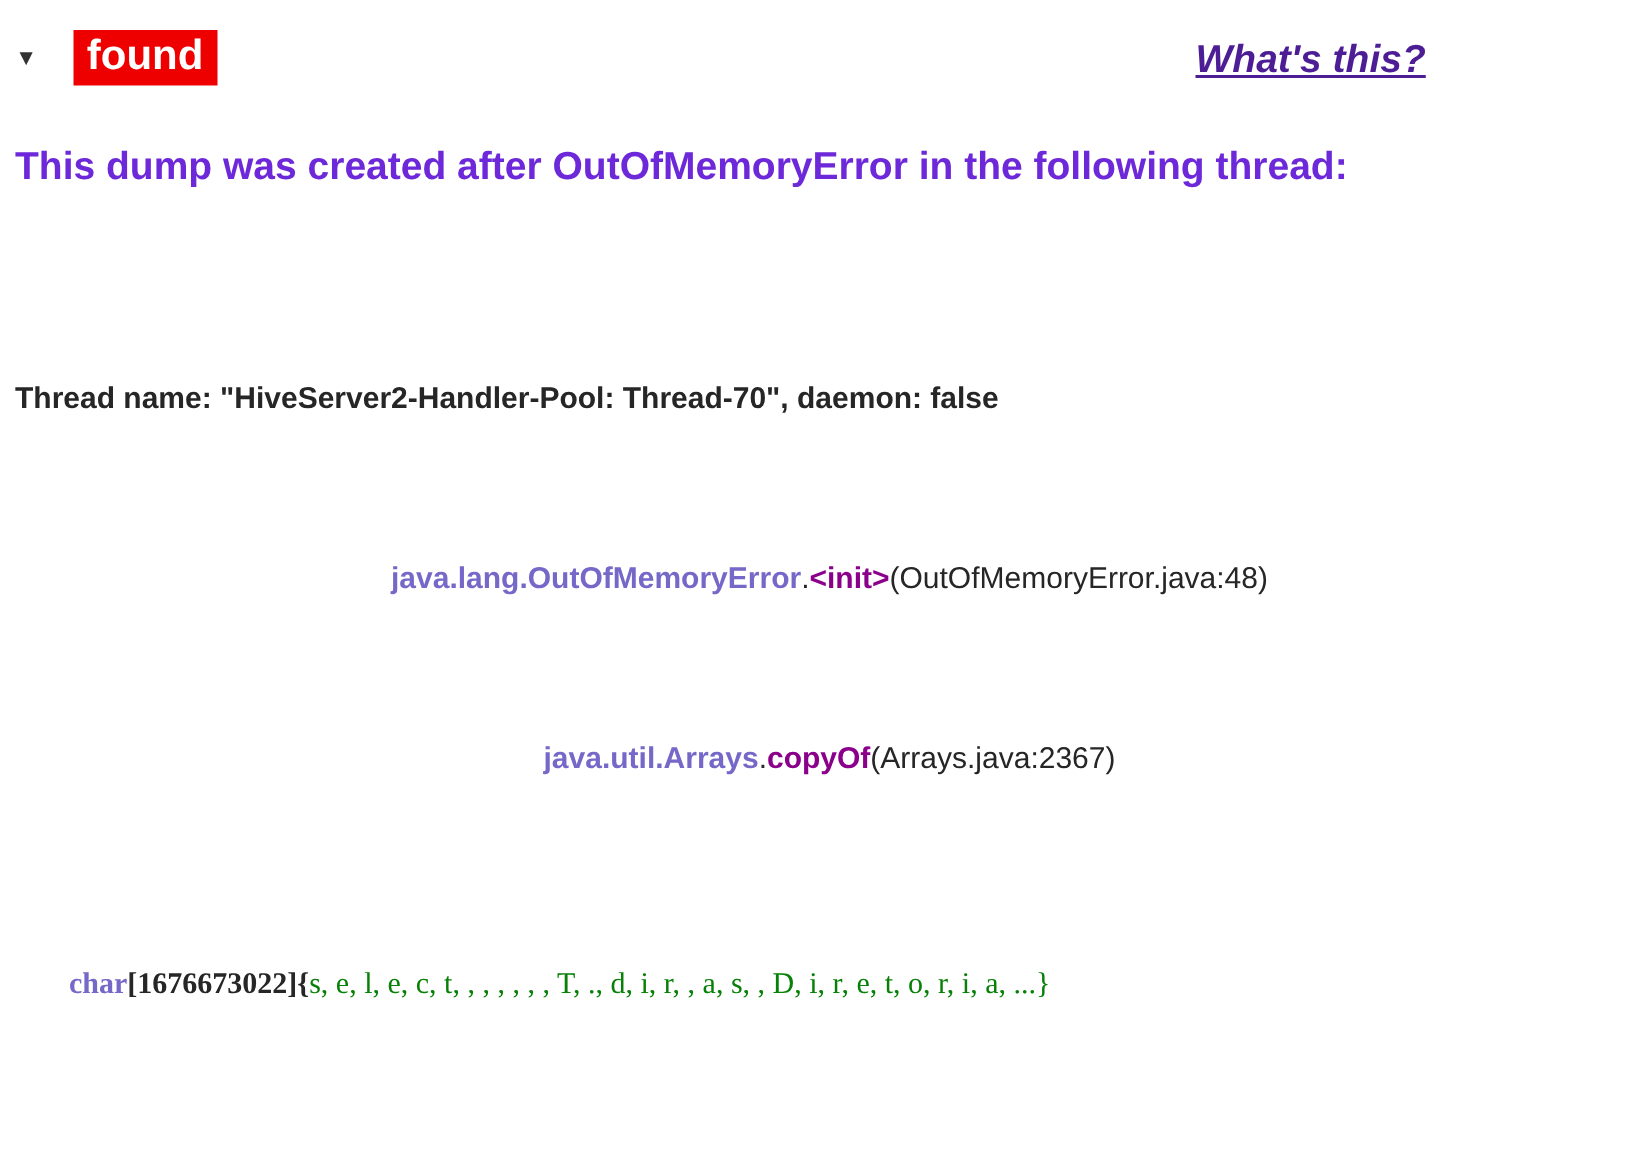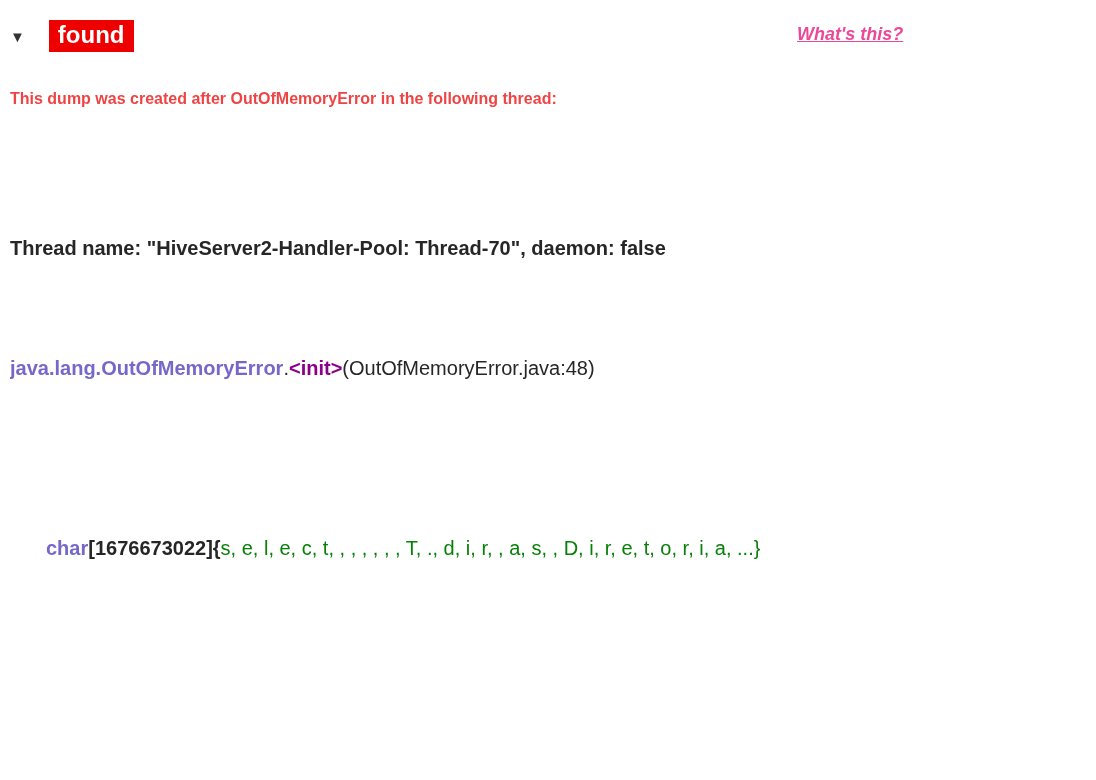--- a/index.html
+++ b/index.html
@@ -16,81 +16,82 @@
     display:flex; align-items:center;
     padding:20px 10px 0 10px;
     font-size:24px; font-weight:700; color:#333333;
   }
   .hdr .tri {
     font-size:15px; color:#333333;
     margin-right:10px; cursor:pointer;
   }
   .badge {
     background:#ee0000; color:#ffffff;
-    font-size:24px; font-weight:700;
+    font-size:28px; font-weight:700;
     padding:2px 9px 4px 9px;
     margin-left:14px;
     line-height:1.1;
   }
   .whats-this {
     position:absolute; left:797px; top:24px;
-    font-size:18px; font-weight:700; font-style:italic;
-    color:#ec4899; text-decoration:underline;
+    font-size:26px; font-weight:700; font-style:italic;
+    color:#4c1d95; text-decoration:underline;
     cursor:pointer;
   }
   
   .intro {
     margin:38px 12px 0 10px;
-    font-size:16px; font-weight:700; color:#ef4444;
+    font-size:26px; font-weight:700; color:#6d28d9;
   }
   
   .trace {
     margin:35px 0 0 10px;
     width:1086px;
     font-size:20px; line-height:30px;
     white-space:pre; overflow:hidden;
   }
   .thread-name { font-weight:700; color:#262626; }
-  .frame { color:#262626; }
+  .frame { color:#262626;text-align:center; }
   .cls { color:#7668c8; font-weight:700; }
   .sep { color:#262626; }
   .mth { color:#8b008b; font-weight:700; }
   .src { color:#262626; font-weight:400; }
   
   .lv { font-weight:700; color:#262626; }
   .lv .tri {
     display:inline-block; width:38px;
     font-size:15px; color:#262626; cursor:pointer;
   }
   
   .var-line { padding-left:36px; }
   .vtype { color:#7668c8; font-weight:700; }
   .vbracket { color:#262626; font-weight:700; }
   .green { color:#078007; }
-  .gap-after-char { margin-bottom:76px; }
+  .gap-after-char { margin-bottom:76px;font-family:Liberation Serif, serif; }
 </style>
 </head>
 <body>
 
 <div class="page">
 
   <div class="hdr">
     <span class="tri">▼</span>
     <span class="badge">found</span>
   </div>
   <a class="whats-this">What's this?</a>
 
   <div class="intro">This dump was created after OutOfMemoryError in the following thread:</div>
 
   <div class="trace">
 
     <div class="thread-name">Thread name: "HiveServer2-Handler-Pool: Thread-70", daemon: false</div>
 
     <div class="frame"><span class="cls">java.lang.OutOfMemoryError</span><span class="sep">.</span><span class="mth">&lt;init&gt;</span><span class="src">(OutOfMemoryError.java:48)</span></div>
 
+    <div class="frame"><span class="cls">java.util.Arrays</span><span class="sep">.</span><span class="mth">copyOf</span><span class="src">(Arrays.java:2367)</span></div>
 
 
     <div class="var-line gap-after-char"><span class="vtype">char</span><span class="vbracket">[1676673022]{</span><span class="green">s, e, l, e, c, t, , , , , , , T, ., d, i, r, , a, s, , D, i, r, e, t, o, r, i, a, ...}</span></div>
 
     
 
     
 
     
 

